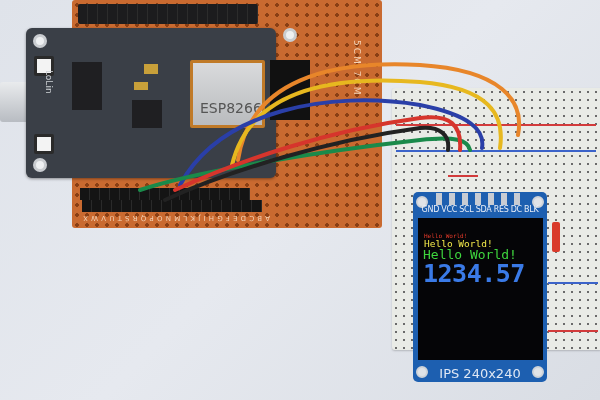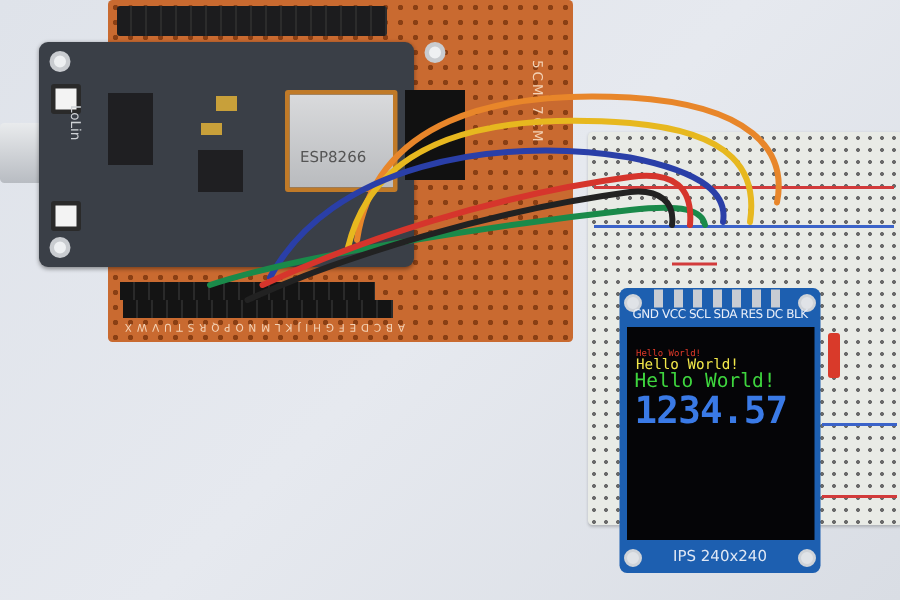--- a/index.html
+++ b/index.html
@@ -11,30 +11,30 @@
   .perf-side{left:352px;top:40px;font-size:9px;color:#f3d2b5;writing-mode:vertical-rl;letter-spacing:2px;}
   .header-top{left:78px;top:4px;width:180px;height:20px;border-radius:2px;background:repeating-linear-gradient(90deg,#1c1c1e 0 9px,#2c2c2c 9px 10px);}
   .header-b1{left:80px;top:188px;width:170px;height:12px;background:repeating-linear-gradient(90deg,#141414 0 9px,#2a2a2a 9px 10px);}
   .header-b2{left:82px;top:200px;width:180px;height:12px;background:repeating-linear-gradient(90deg,#141414 0 9px,#2a2a2a 9px 10px);}
   .mcu{left:26px;top:28px;width:250px;height:150px;background:#3a3f47;border-radius:6px;box-shadow:0 1px 3px rgba(0,0,0,.4);}
   .hole{width:14px;height:14px;border-radius:50%;background:#eef0f2;border:3px solid #c9ccd0;box-sizing:border-box;}
   .usb{left:0;top:82px;width:40px;height:40px;background:linear-gradient(#e9ebed,#b8bcc2);border-radius:3px;}
   .btn{width:14px;height:14px;background:#f3f3f3;border:3px solid #2a2a2a;border-radius:2px;}
   .chip{background:#1f1f22;}
   .esp{left:190px;top:60px;width:75px;height:68px;background:linear-gradient(#d9dadc,#b9bbbe);border-radius:2px;border:3px solid #c07a28;box-sizing:border-box;}
-  .esp-logo{left:200px;top:100px;font-size:10px;color:#555;}
+  .esp-logo{left:200px;top:100px;font-size:14px;color:#555;}
   .bread{left:392px;top:88px;width:210px;height:262px;background:#e9ebe6;border-radius:3px;box-shadow:0 1px 2px rgba(0,0,0,.2);
     background-image:radial-gradient(circle,#6a6a6a 1.1px,transparent 1.5px);background-size:8px 8px;}
   .rail-red{height:2px;background:#d23b3b;}
   .rail-blue{height:2px;background:#3b63c9;}
   .tft{left:413px;top:192px;width:134px;height:190px;background:#1d5fb0;border-radius:5px;}
   .tft-pins{left:436px;top:193px;width:90px;height:12px;background:repeating-linear-gradient(90deg,#c8ccd3 0 6px,#1d5fb0 6px 13px);}
   .tft-head{left:413px;top:205px;width:134px;font-size:8px;color:#e8eef8;text-align:center;letter-spacing:-.3px;}
   .screen{left:418px;top:218px;width:125px;height:142px;background:#050507;}
-  .tft-foot{left:413px;top:366px;width:134px;font-size:10px;color:#dfe7f4;text-align:center;}
+  .tft-foot{left:413px;top:366px;width:134px;font-size:13px;color:#dfe7f4;text-align:center;}
   .tft-hole{width:12px;height:12px;border-radius:50%;background:#e0e3e7;border:2px solid #cfd3d8;box-sizing:border-box;}
   .l1{left:424px;top:232px;font-family:"DejaVu Sans Mono",monospace;font-size:6px;color:#e23a2a;}
   .l2{left:424px;top:238px;font-family:"DejaVu Sans Mono",monospace;font-size:9.5px;color:#f2e84a;}
   .l3{left:423px;top:247px;font-family:"DejaVu Sans Mono",monospace;font-size:13px;color:#3ed53e;}
   .l4{left:423px;top:259px;font-family:"DejaVu Sans Mono",monospace;font-size:25px;color:#3a7ae6;font-weight:bold;letter-spacing:-.5px;}
   .jumper{left:552px;top:222px;width:8px;height:30px;background:#d93a2a;border-radius:2px;}
   .wires{left:0;top:0;width:600px;height:400px;}
 </style>
 </head>
 <body>

